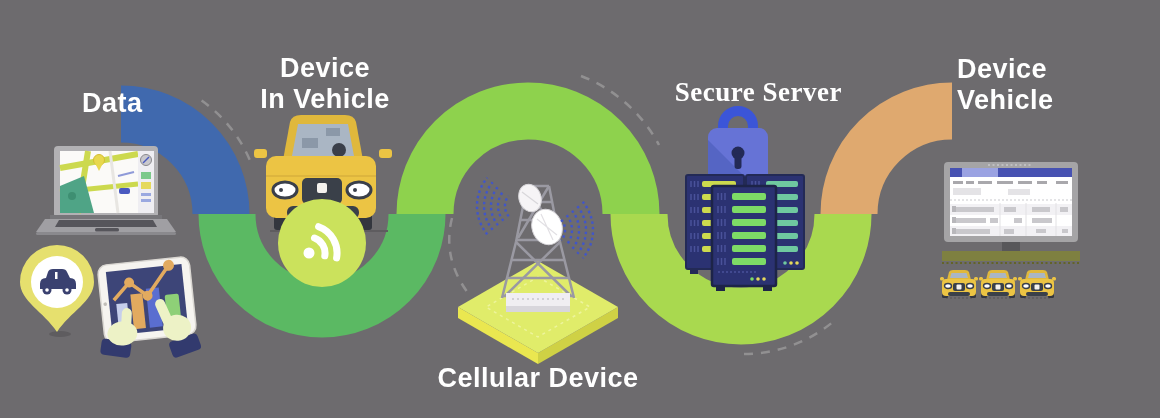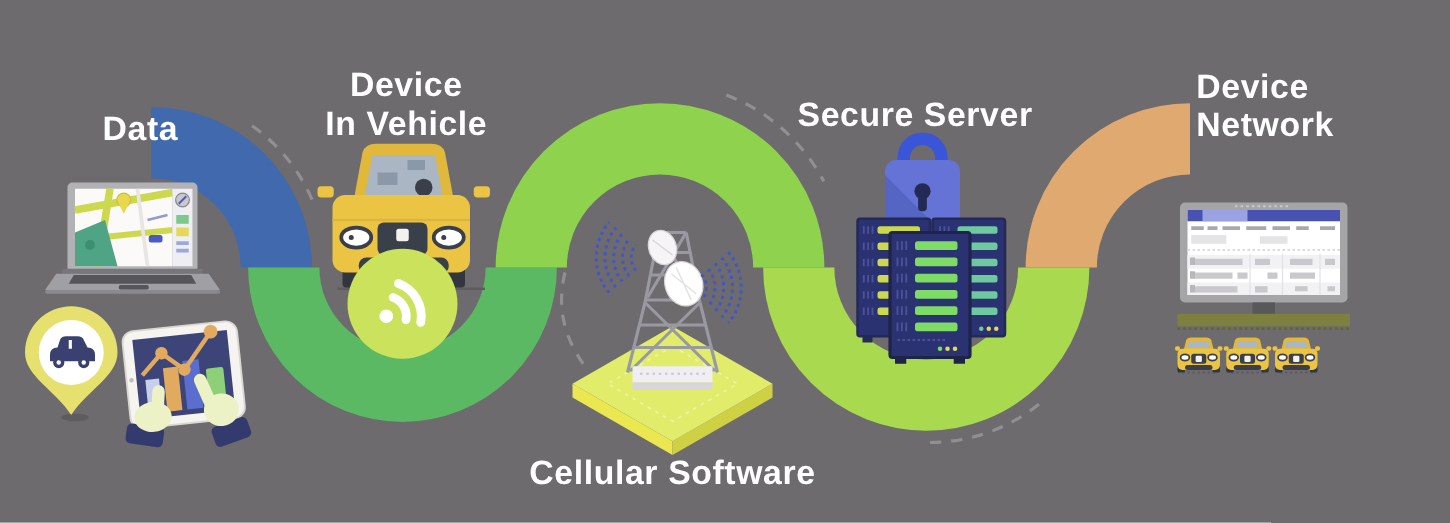--- a/index.html
+++ b/index.html
@@ -17,21 +17,21 @@
     font-weight:700;
     font-size:27px;
     letter-spacing:.5px;
     line-height:31px;
     white-space:nowrap;
   }
   .label .line{display:block;}
   .lbl-data{left:38px;top:88px;margin-left:44px;}
   .lbl-ivd{left:230px;top:53px;width:190px;text-align:center;}
   .lbl-cell{left:398px;top:363px;width:280px;text-align:center;}
-  .lbl-server{left:638px;top:77px;width:204px;text-align:left;}
+  .lbl-server{left:638px;top:77px;width:204px;text-align:right;font-family:Liberation Serif, serif;}
   .lbl-fleet{left:957px;top:54px;}
 </style>
 </head>
 <body>
 
 <div class="stage">
 
 <svg width="1160" height="418" viewBox="0 0 1160 418">
 
   <g fill="none" stroke="var(--c-dashed-path-gray,#9e9c9e)" stroke-width="2.5" stroke-dasharray="9 8" opacity=".75">
@@ -356,22 +356,22 @@
   </g>
 </svg>
 
   <div class="label lbl-data">Data</div>
 
   <div class="label lbl-ivd">
     <span class="line">Device</span>
     <span class="line">In Vehicle</span>
   </div>
 
-  <div class="label lbl-cell">Cellular Software</div>
+  <div class="label lbl-cell">Cellular Device</div>
 
   <div class="label lbl-server">Secure Server</div>
 
   <div class="label lbl-fleet">
     <span class="line">Device</span>
-    <span class="line">Network</span>
+    <span class="line">Vehicle</span>
   </div>
 
 </div>
 
 </body></html>

